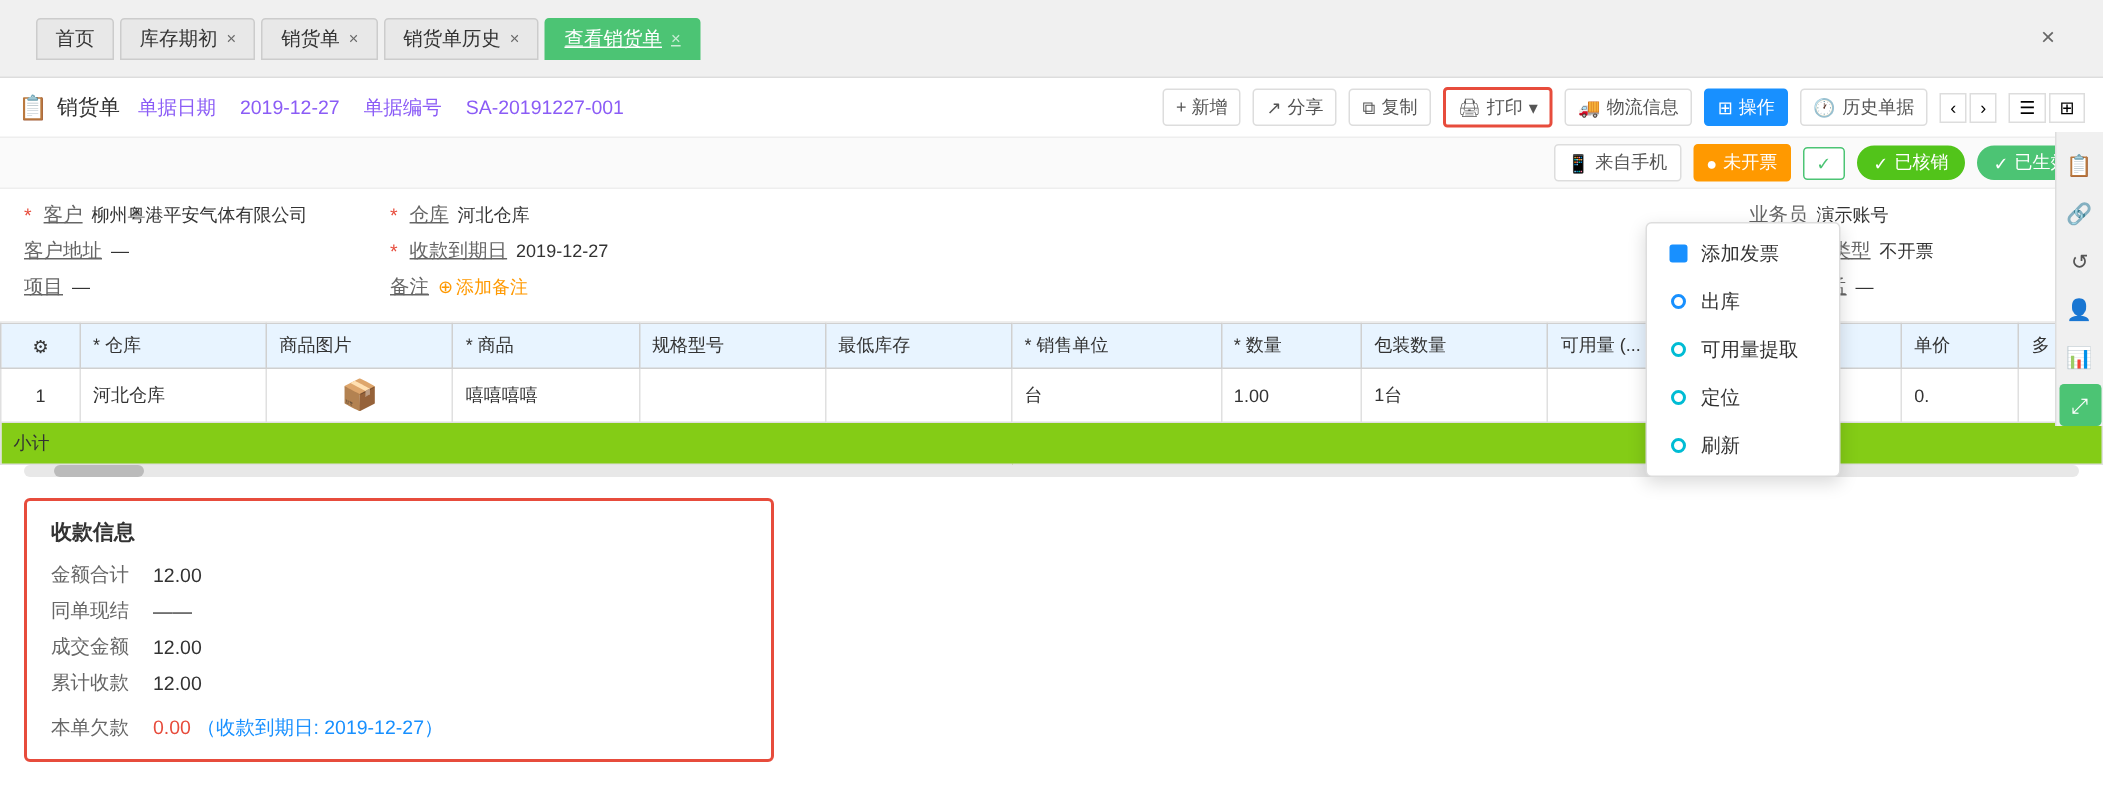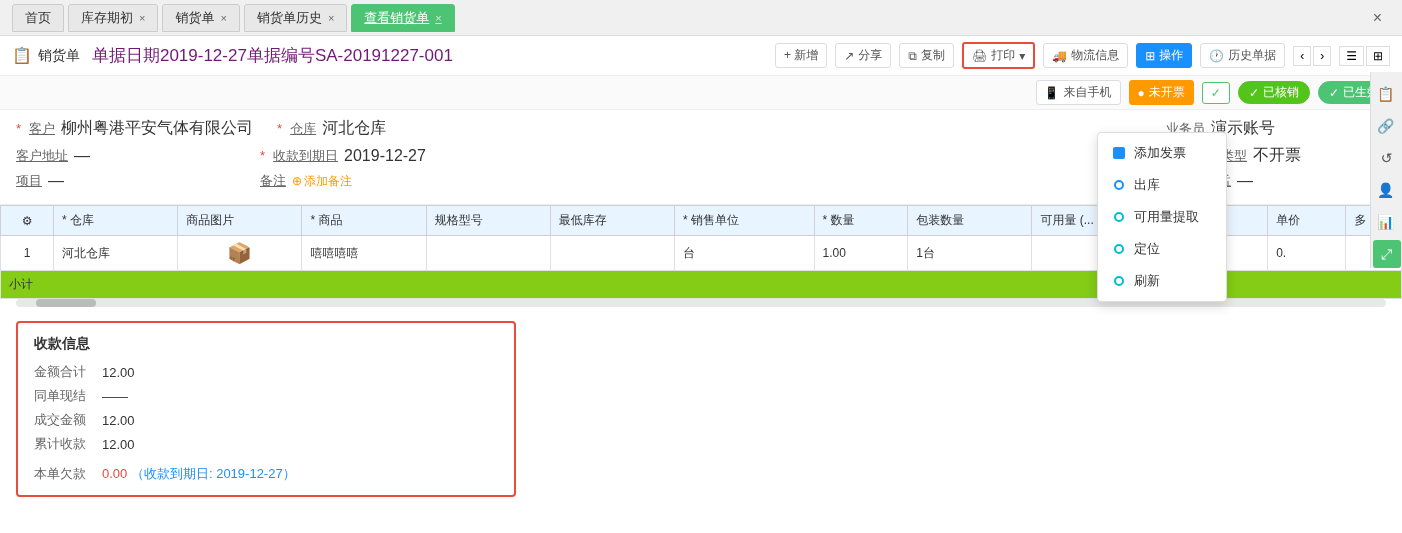--- a/index.html
+++ b/index.html
@@ -1,21 +1,21 @@
 <!DOCTYPE html>
 <html><head>
   <meta charset="utf-8">
   <style>
     * { box-sizing: border-box; margin: 0; padding: 0; }
     body { font-family: 'Microsoft YaHei', Arial, sans-serif; font-size: 13px; background: #f5f5f5; color: #333; overflow: hidden; }
 
     
     .tab-bar {
       display: flex; align-items: center; background: #f0f0f0; border-bottom: 1px solid #ddd;
-      height: 36px; padding: 0 12px; gap: 4px;
+      height: 52px; padding: 0 24px; gap: 4px;
     }
     .tab {
       display: flex; align-items: center; padding: 0 12px; height: 28px;
       background: #e8e8e8; border: 1px solid #ccc; border-radius: 3px 3px 0 0;
       cursor: pointer; font-size: 13px; gap: 6px; white-space: nowrap;
     }
     .tab.active { background: #4cc474; color: #fff; border-color: #4cc474; text-decoration: underline; }
     .tab .close-icon { font-size: 11px; color: inherit; opacity: 0.7; }
     .tab-spacer { flex: 1; }
     .tab-close-btn { font-size: 16px; cursor: pointer; color: #666; padding: 0 8px; }
@@ -23,21 +23,21 @@
     
     .main-content { background: #fff; margin: 0; height: calc(533px - 36px); overflow: hidden; position: relative; }
 
     
     .doc-header {
       display: flex; align-items: center; padding: 6px 12px; border-bottom: 1px solid #eee;
       background: #fff; gap: 12px;
     }
     .doc-title { display: flex; align-items: center; gap: 6px; font-size: 14px; font-weight: 500; color: #333; }
     .doc-title-icon { color: #4cc474; font-size: 16px; }
-    .doc-meta { display: flex; align-items: center; font-size: 17px; color: #701a75; }
+    .doc-meta { display: flex; align-items: center; gap: 16px; font-size: 13px; color: #8b5cf6; }
     .doc-meta span { display: flex; gap: 4px; }
     .doc-actions { margin-left: auto; display: flex; align-items: center; gap: 8px; }
     .action-btn {
       display: flex; align-items: center; gap: 4px; padding: 3px 8px;
       border: 1px solid #ddd; border-radius: 3px; background: #fff; cursor: pointer;
       font-size: 12px; color: #555; white-space: nowrap;
     }
     .nav-arrows { display: flex; gap: 2px; }
     .nav-arrow { border: 1px solid #ddd; background: #fff; padding: 2px 6px; cursor: pointer; font-size: 12px; }
     .view-toggle { display: flex; gap: 2px; }
@@ -56,21 +56,21 @@
     .sub-btn.green-outline { color: #4cc474; border-color: #4cc474; }
     .sub-btn.status-badge { background: #52c41a; color: #fff; border-color: #52c41a; border-radius: 12px; padding: 2px 10px; }
     .sub-btn.status-badge2 { background: #4cc474; color: #fff; border-color: #4cc474; border-radius: 12px; padding: 2px 10px; }
 
     
     .form-section { padding: 8px 16px; border-bottom: 1px solid #eee; }
     .form-row { display: flex; align-items: center; margin-bottom: 6px; gap: 24px; }
     .field-group { display: flex; align-items: center; gap: 6px; min-width: 220px; }
     .field-label { color: #666; font-size: 13px; white-space: nowrap; text-decoration: underline; }
     .field-required { color: #e74c3c; margin-right: 2px; }
-    .field-value { color: #333; font-size: 16px; }
+    .field-value { color: #333; font-size: 12px; }
     .field-add { color: #ff9900; cursor: pointer; font-size: 12px; display: flex; align-items: center; gap: 2px; }
 
     
     .table-container { overflow-x: auto; }
     table { width: 100%; border-collapse: collapse; font-size: 12px; }
     thead tr { background: #e8f4ff; }
     thead th {
       padding: 6px 8px; border: 1px solid #d0d0d0; text-align: left;
       font-weight: normal; white-space: nowrap; color: #333;
     }

